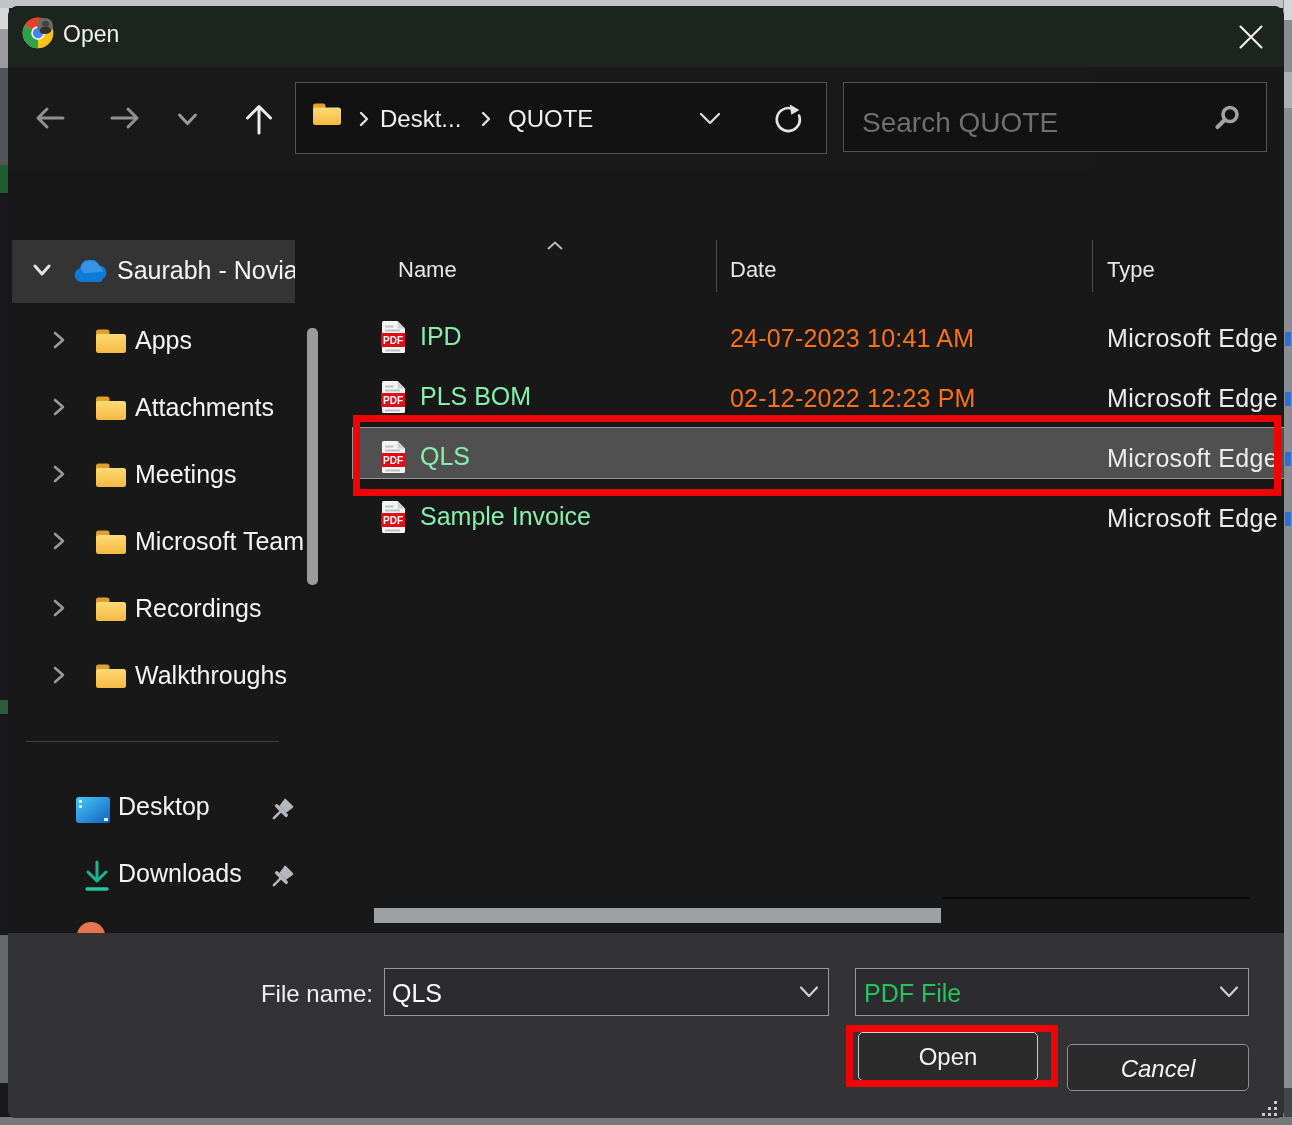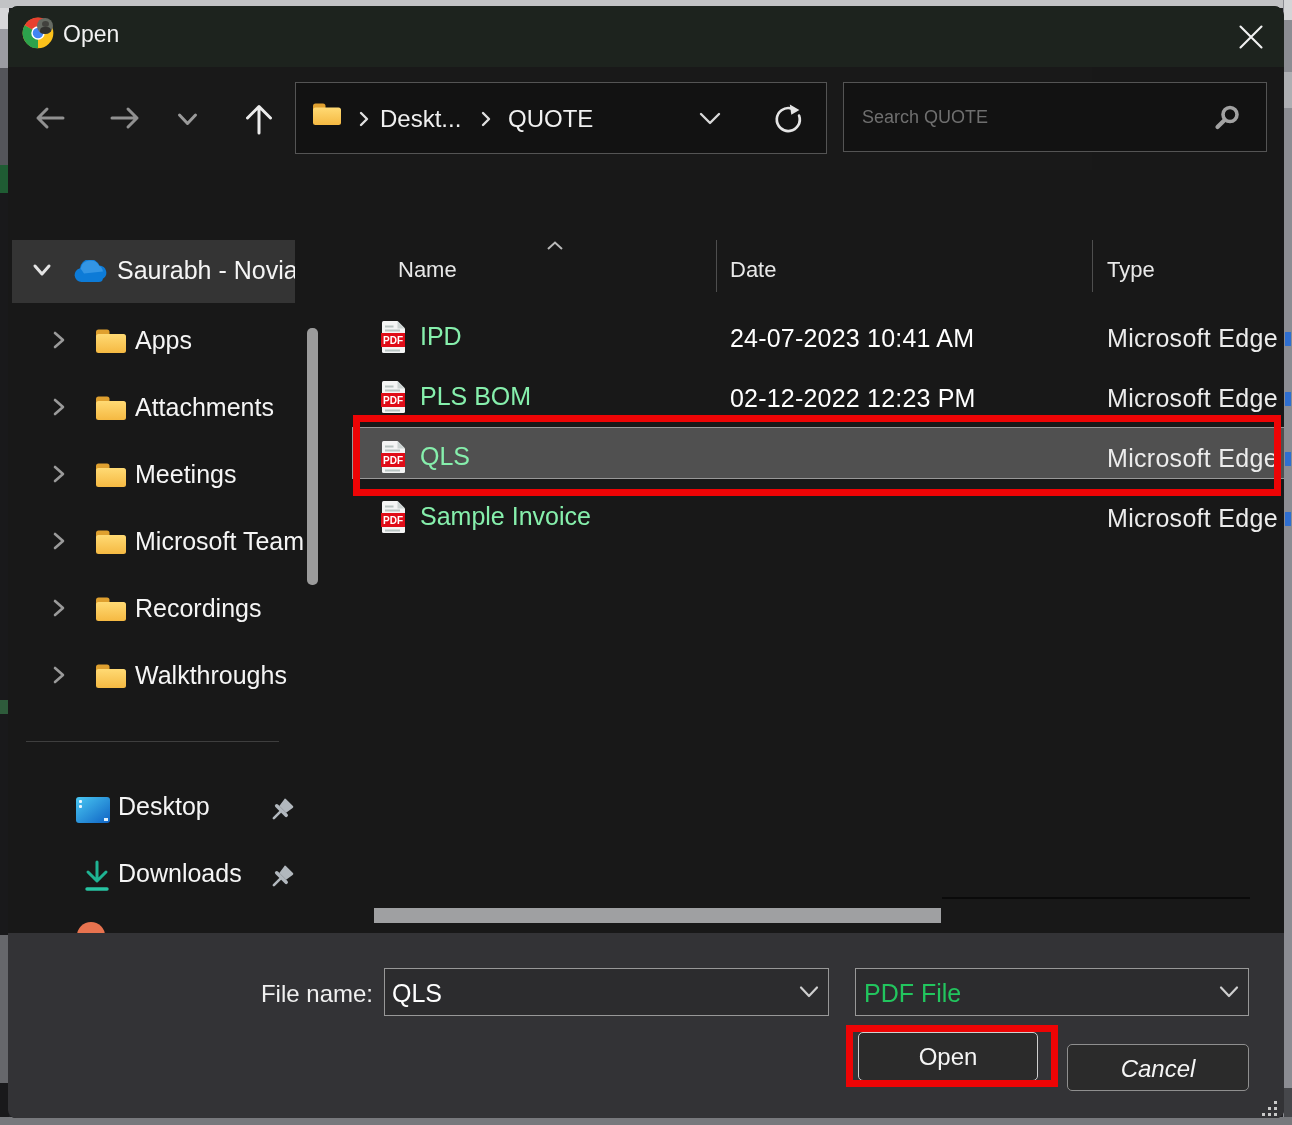--- a/index.html
+++ b/index.html
@@ -26,21 +26,21 @@
 .searchbar { left:835px; top:15px; width:424px; height:70px; border:1px solid #545454; background:#121212; }
 .crumb { color:#f0f0f0; font-size:24px; white-space:nowrap; }
 
 .cmdtext { color:#f5f5f5; font-size:23px; white-space:nowrap; }
 
 .treerow { color:#f5f5f5; font-size:25px; white-space:nowrap; }
 #seltree { left:4px; top:3px; width:283px; height:63px; background:#343434; }
 
 .hdr { color:#e8e8e8; font-size:22px; white-space:nowrap; }
 .fname { color:#86efac; font-size:25px; white-space:nowrap; }
-.fdate { color:#ffffff; font-size:25px; white-space:nowrap; letter-spacing:0.2px; }
+.fdate { color:#f97316; font-size:25px; white-space:nowrap; letter-spacing:0.2px; }
 .ftype { color:#ececec; font-size:25px; white-space:nowrap; letter-spacing:0.3px; }
 #selrow { left:344px; top:190px; width:933px; height:52px; background:#505050; border:1px solid #989898; }
 .vsep { width:1px; background:#4e4e4e; }
 
 .field { background:#2c2c2e; border:1px solid #989898; }
 .btn { background:#2b2b2b; border:1px solid #8f8f8f; border-radius:5px; color:#f5f5f5; font-size:24px; text-align:center; }
 .redbox { border:7px solid #ee0405; background:transparent; z-index:50; }
 </style>
 </head>
 <body>
@@ -118,21 +118,21 @@
       </svg>
     <div class="crumb abs" style="left:500px; top:38px;">QUOTE</div>
     <svg class="abs" style="left:691px; top:44px;" width="22" height="16" viewBox="0 0 22 16">
         <path d="M2 3 L11 12 L20 3" stroke="#d8d8d8" stroke-width="2.4" fill="none" stroke-linecap="round" stroke-linejoin="round"></path>
       </svg>
     <svg class="abs" style="left:764px; top:36px;" width="32" height="32" viewBox="0 0 32 32">
       <path d="M19.2 5.4 A11.5 11.5 0 1 0 27.1 12.6" stroke="#e4e4e4" stroke-width="2.7" fill="none" stroke-linecap="round"></path>
       <path d="M17.8 1.6 L27.4 6.9 L19.3 11.8 Z" fill="#e4e4e4"></path>
     </svg>
     <div class="searchbar abs"></div>
-    <div class="abs" style="left:854px; top:40px; font-size:18px; color:#6f6f6f;">Search QUOTE</div>
+    <div class="abs" style="left:854px; top:40px; font-size:28px; color:#6f6f6f;">Search QUOTE</div>
     <svg class="abs" style="left:1204px; top:37px;" width="30" height="30" viewBox="0 0 30 30">
         <circle cx="18" cy="10.5" r="7" stroke="#a2a2a2" stroke-width="3.6" fill="none"></circle>
         <path d="M12.4 16.2 L5.5 23" stroke="#a2a2a2" stroke-width="4.2" stroke-linecap="round"></path>
       </svg>
   </div>
   <div id="main" class="abs">
     <div id="seltree" class="abs"></div>
     <svg class="abs" style="left:24px; top:26px;" width="20" height="15" viewBox="0 0 20 15">
         <path d="M3 3 L10 11 L17 3" stroke="#e4e4e4" stroke-width="3" fill="none" stroke-linecap="round" stroke-linejoin="round"></path>
       </svg>

